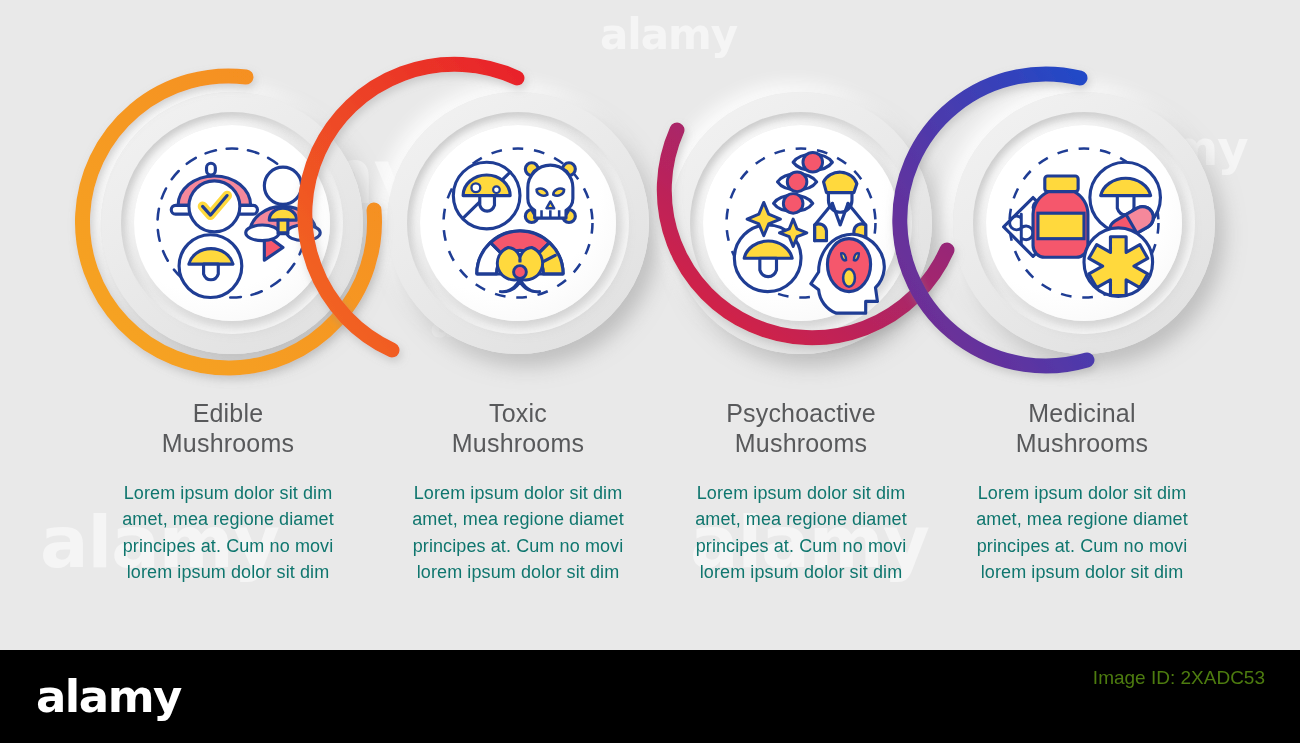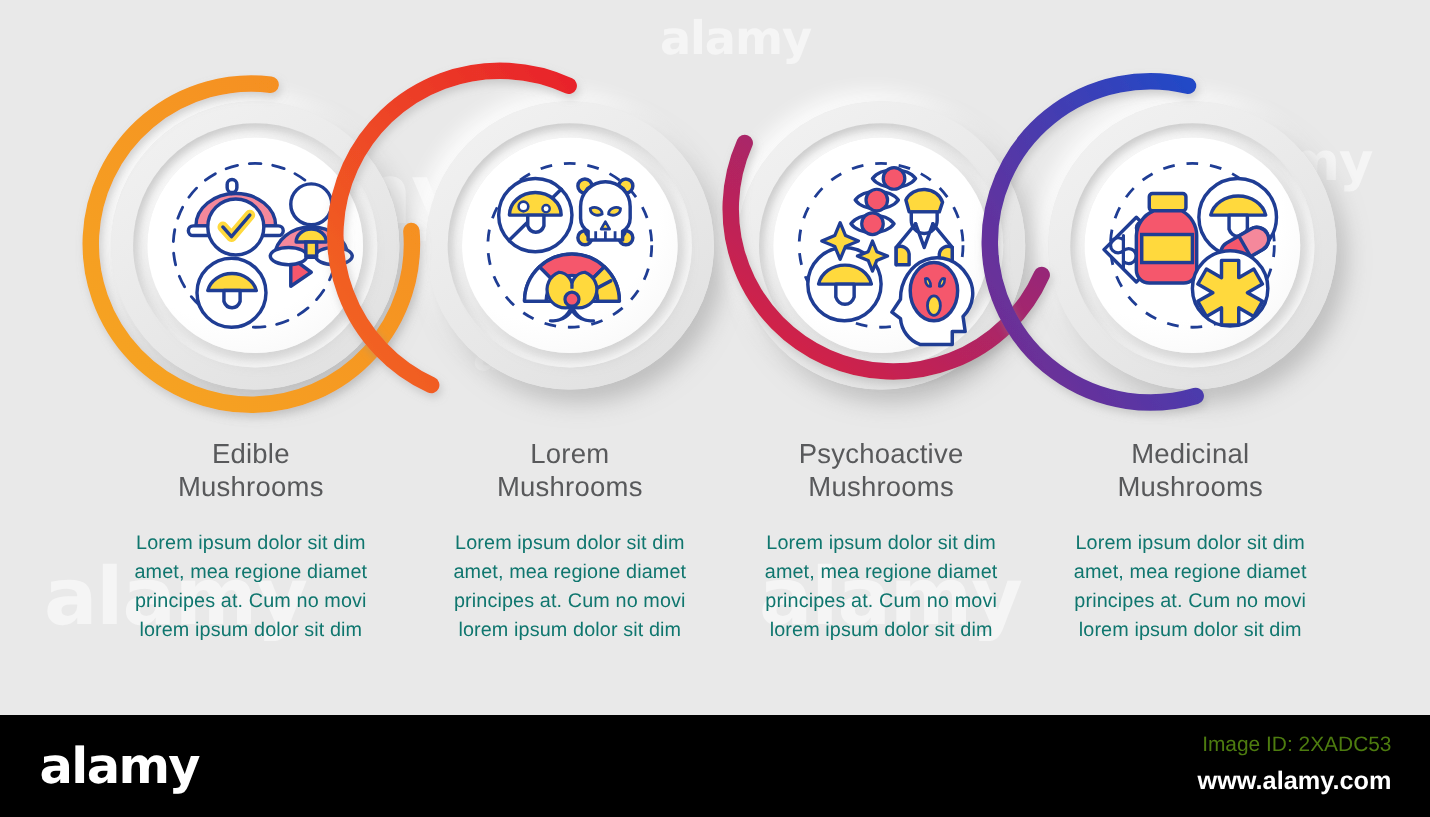--- a/index.html
+++ b/index.html
@@ -349,35 +349,34 @@
 
       <path d="M 1070 360 A 146 146 0 1 1 1063 78" fill="none" stroke="url(#g4)" stroke-width="15" stroke-linecap="round" filter="url(#sh)"></path>
     </svg>
 
     <div class="caption" style="left:86px; top:398px;">
       <h3>Edible
 Mushrooms</h3>
       <p>Lorem ipsum dolor sit dim amet, mea regione diamet principes at. Cum no movi lorem ipsum dolor sit dim</p>
     </div>
     <div class="caption" style="left:376px; top:398px;">
-      <h3>Lorem
+      <h3>Toxic
 Mushrooms</h3>
       <p>Lorem ipsum dolor sit dim amet, mea regione diamet principes at. Cum no movi lorem ipsum dolor sit dim</p>
     </div>
     <div class="caption" style="left:659px; top:398px;">
       <h3>Psychoactive
 Mushrooms</h3>
       <p>Lorem ipsum dolor sit dim amet, mea regione diamet principes at. Cum no movi lorem ipsum dolor sit dim</p>
     </div>
     <div class="caption" style="left:940px; top:398px;">
       <h3>Medicinal
 Mushrooms</h3>
       <p>Lorem ipsum dolor sit dim amet, mea regione diamet principes at. Cum no movi lorem ipsum dolor sit dim</p>
     </div>
   </div>
 
   <div class="footer">
     <div class="logo">alamy</div>
     <div class="imgid">Image ID: 2XADC53</div>
-    <div class="url">www.alamy.com</div>
   </div>
 
 </div>
 
 </body></html>

